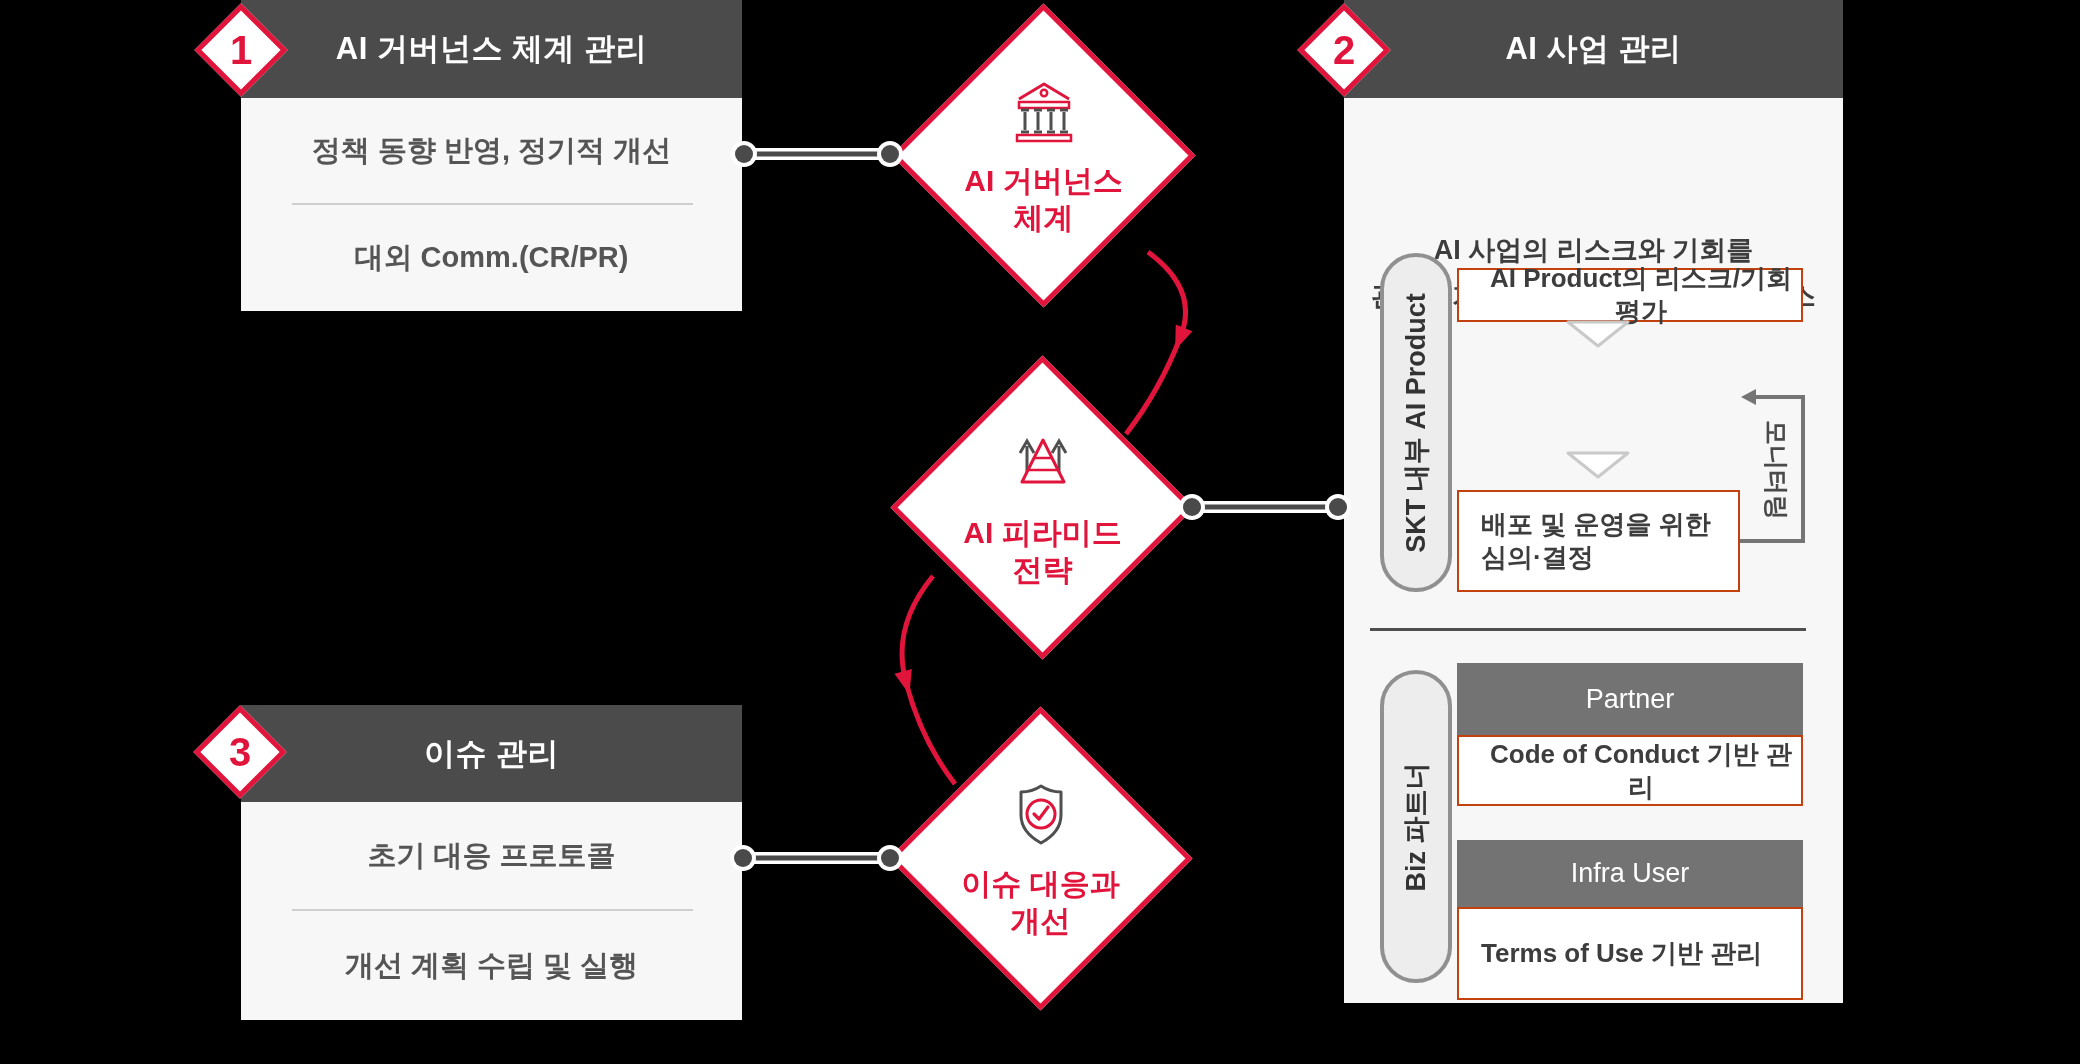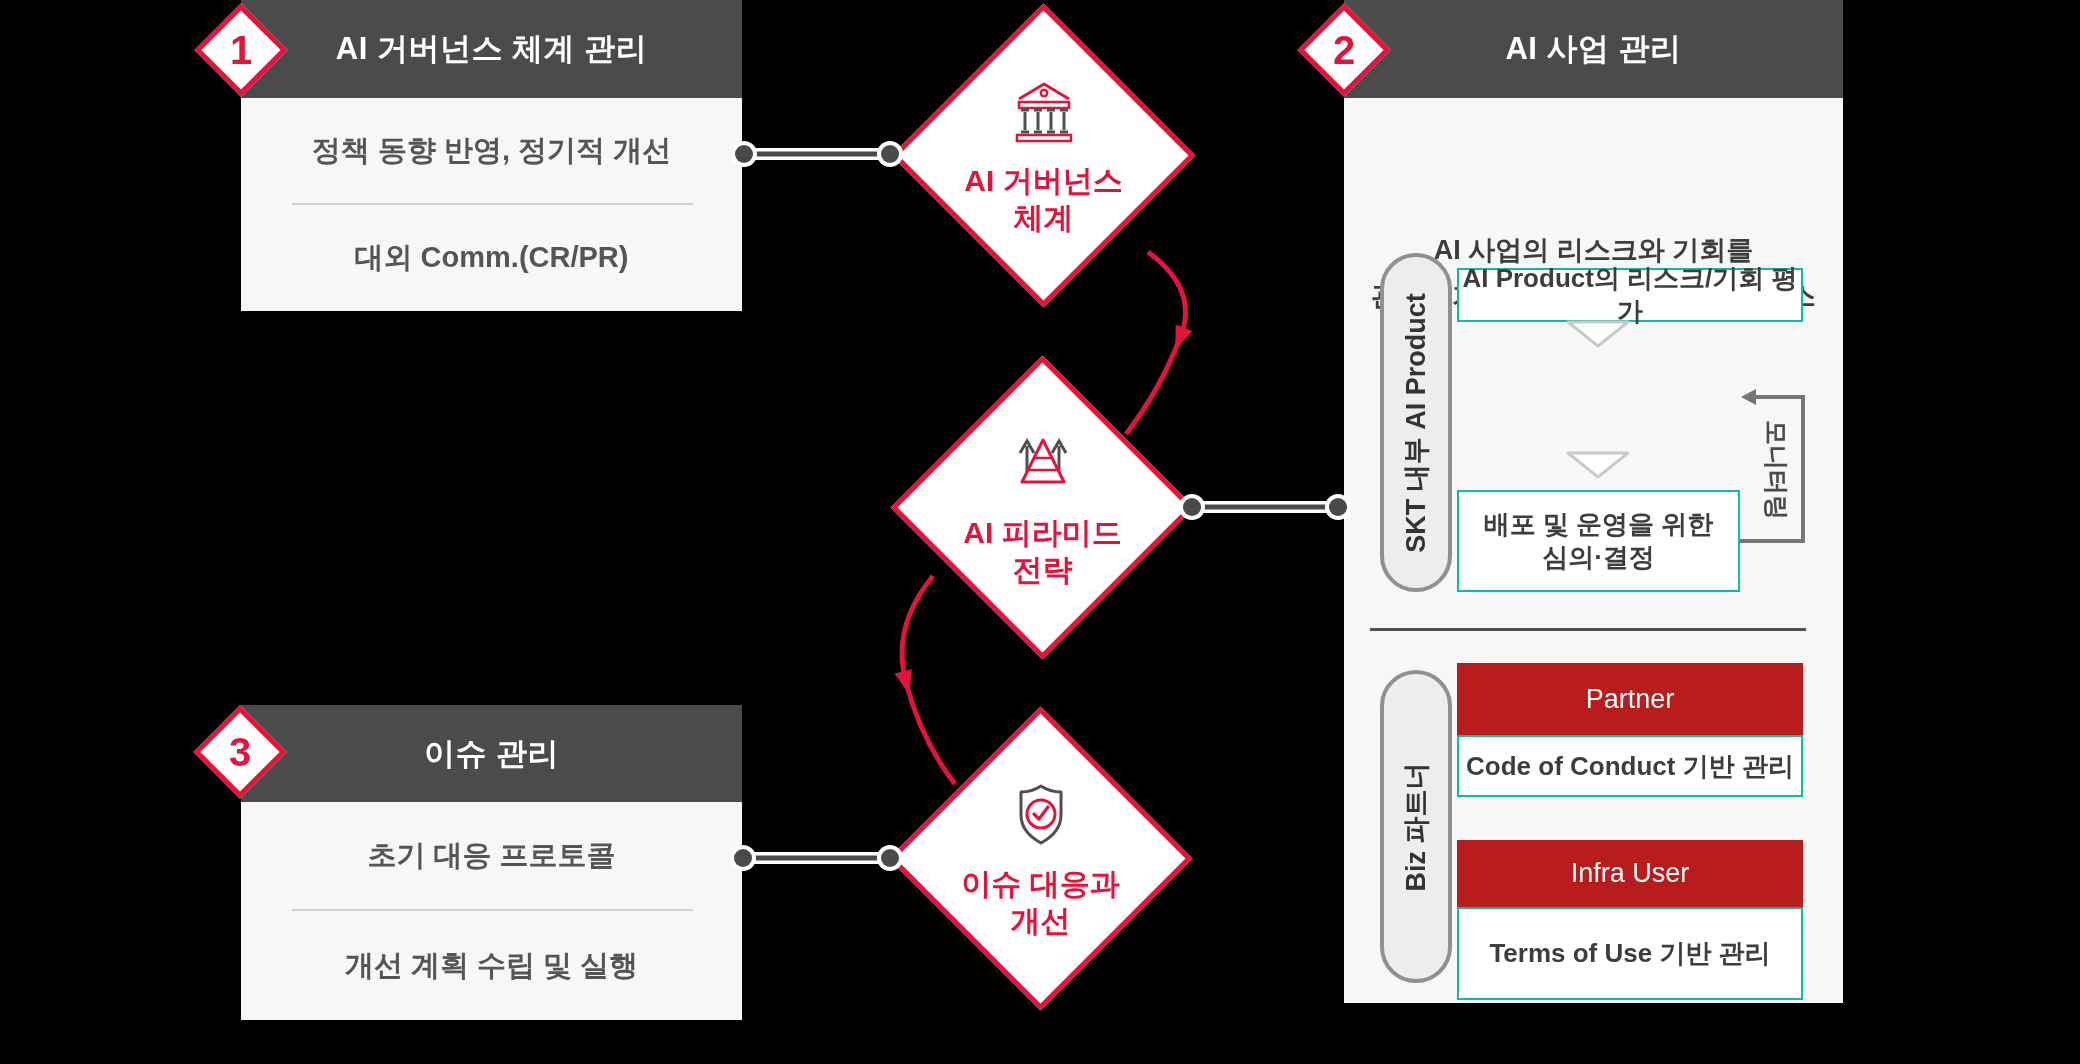--- a/index.html
+++ b/index.html
@@ -27,24 +27,24 @@
   .diamond-label{color:#e1143c;font-weight:700;font-size:30px;line-height:37px;text-align:center;margin-top:14px;}
   
   .intro{position:absolute;left:0;top:132px;width:100%;text-align:center;color:#3d3d3d;
          font-weight:700;font-size:27px;line-height:40px;}
   .intro sup{font-size:16px;}
   .pill{position:absolute;background:#ededed;border:4px solid #909090;border-radius:38px;box-sizing:border-box;}
   .vtext{position:absolute;left:50%;top:50%;transform:translate(-50%,-50%) rotate(-90deg);
          white-space:nowrap;color:#333;font-weight:700;font-size:27px;}
   .vtext-cw{position:absolute;left:50%;top:50%;transform:translate(-50%,-50%) rotate(90deg);
             white-space:nowrap;color:#4a4a4a;font-weight:700;font-size:25px;}
-  .step-box{position:absolute;background:#fff;border:2px solid #14b8a6;box-sizing:border-box;
-            display:flex;flex-direction:column;align-items:center;justify-content:center;
-            color:#3d3d3d;font-weight:700;font-size:26px;line-height:33px;text-align:center;}
-  .gray-bar{position:absolute;background:#b91c1c;display:flex;align-items:center;justify-content:center;
+  .step-box{position:absolute;background:#fff;border:2px solid #c2410c;box-sizing:border-box;
+            display:flex;flex-direction:column;align-items:flex-start;justify-content:center;
+            color:#3d3d3d;font-weight:700;font-size:26px;line-height:33px;text-align:center;padding-left:22px;}
+  .gray-bar{position:absolute;background:#737373;display:flex;align-items:center;justify-content:center;
             color:#fff;font-weight:500;font-size:27px;}
   .hr-dark{position:absolute;background:#4f4f4f;height:3px;}
   
   #overlay{position:absolute;left:0;top:0;z-index:5;pointer-events:none;}
   .icon-svg{display:block;}
 </style>
 </head>
 <body>
 
 <div id="stage">
@@ -96,21 +96,21 @@
       </div>
 
       <div class="hr-dark" style="left:26px;top:530px;width:436px;"></div>
 
       <div class="pill" style="left:36px;top:572px;width:72px;height:313px;">
         <div class="vtext">Biz 파트너</div>
       </div>
       <div class="gray-bar" style="left:113px;top:565px;width:346px;height:72px;">
         <span>Partner</span>
       </div>
-      <div class="step-box" style="left:113px;top:637px;width:346px;height:62px;">
+      <div class="step-box" style="left:113px;top:637px;width:346px;height:71px;">
         <div>Code of Conduct 기반 관리</div>
       </div>
       <div class="gray-bar" style="left:113px;top:742px;width:346px;height:67px;">
         <span>Infra User</span>
       </div>
       <div class="step-box" style="left:113px;top:809px;width:346px;height:93px;">
         <div>Terms of Use 기반 관리</div>
       </div>
     </div>
   </div>

